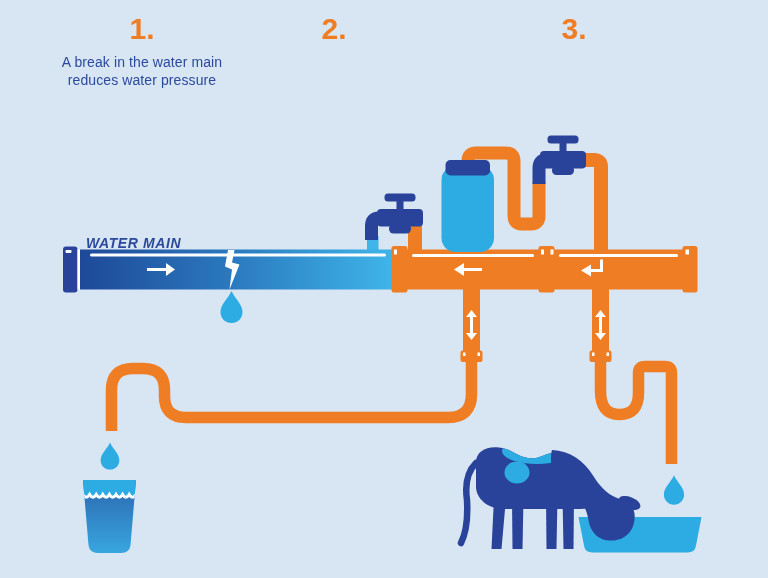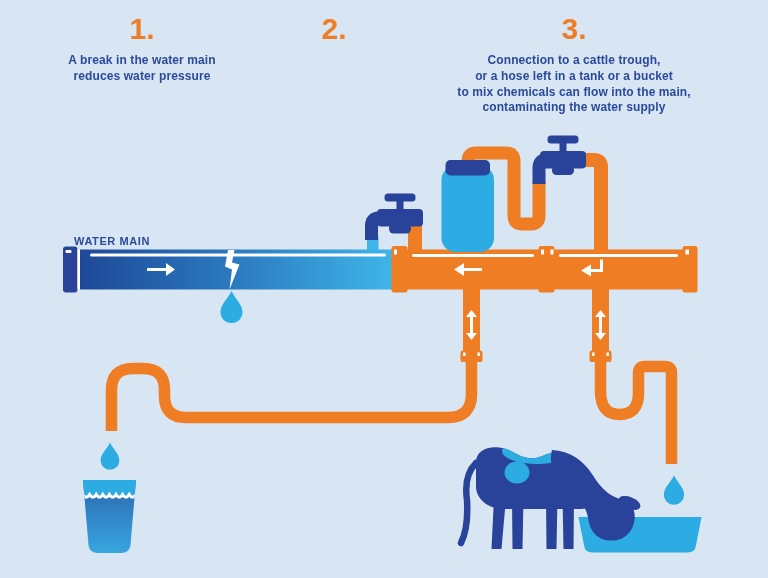--- a/index.html
+++ b/index.html
@@ -20,27 +20,28 @@
     position:relative;width:768px;height:578px;overflow:hidden;
     background:var(--background);
     font-family:"Liberation Sans",sans-serif;
   }
   .step{position:absolute;top:14px;text-align:center;}
   .step .num{
     font-size:30px;font-weight:bold;color:var(--orange);
     line-height:1;margin-bottom:9px;
   }
   .step .txt{
-    font-size:12px;font-weight:bold;color:var(--textblue);
+    font-size:14px;font-weight:normal;color:var(--textblue);
     line-height:1.32;white-space:pre-line;letter-spacing:.1px;
   }
   .watermain-label{
-    position:absolute;left:74px;top:235px;
-    font-size:11px;font-weight:bold;color:var(--textblue);
+    position:absolute;left:86px;top:235px;
+    font-size:14px;font-weight:bold;color:var(--textblue);
     letter-spacing:.6px;
+    font-style:italic;
   }
   svg{position:absolute;left:0;top:0;}
   .o{fill:var(--orange);}
   .nv{fill:var(--navy);}
   .lb{fill:var(--lightblue);}
   .wb{fill:var(--waterblue);}
   .wht{fill:#fff;}
   .os{stroke:var(--orange);fill:none;}
   .nvs{stroke:var(--navy);fill:none;}
   .whs{stroke:#fff;fill:none;}
@@ -53,24 +54,20 @@
   <div class="step" style="left:30px;width:224px;">
     <div class="num">1.</div>
     <div class="txt">A break in the water main
 reduces water pressure</div>
   </div>
   <div class="step" style="left:232px;width:204px;">
     <div class="num">2.</div>
   </div>
   <div class="step" style="left:420px;width:308px;">
     <div class="num">3.</div>
-    <div class="txt">Connection to a cattle trough,
-or a hose left in a tank or a bucket
-to mix chemicals can flow into the main,
-contaminating the water supply</div>
   </div>
 
   <div class="watermain-label">WATER MAIN</div>
 
   <svg width="768" height="578" viewBox="0 0 768 578">
     <defs>
       <linearGradient id="pipeGrad" x1="0" y1="0" x2="1" y2="0">
         <stop offset="0" style="stop-color:var(--pipegrad1)"></stop>
         <stop offset="0.5" style="stop-color:var(--pipegrad2)"></stop>
         <stop offset="1" style="stop-color:var(--pipegrad3)"></stop>

